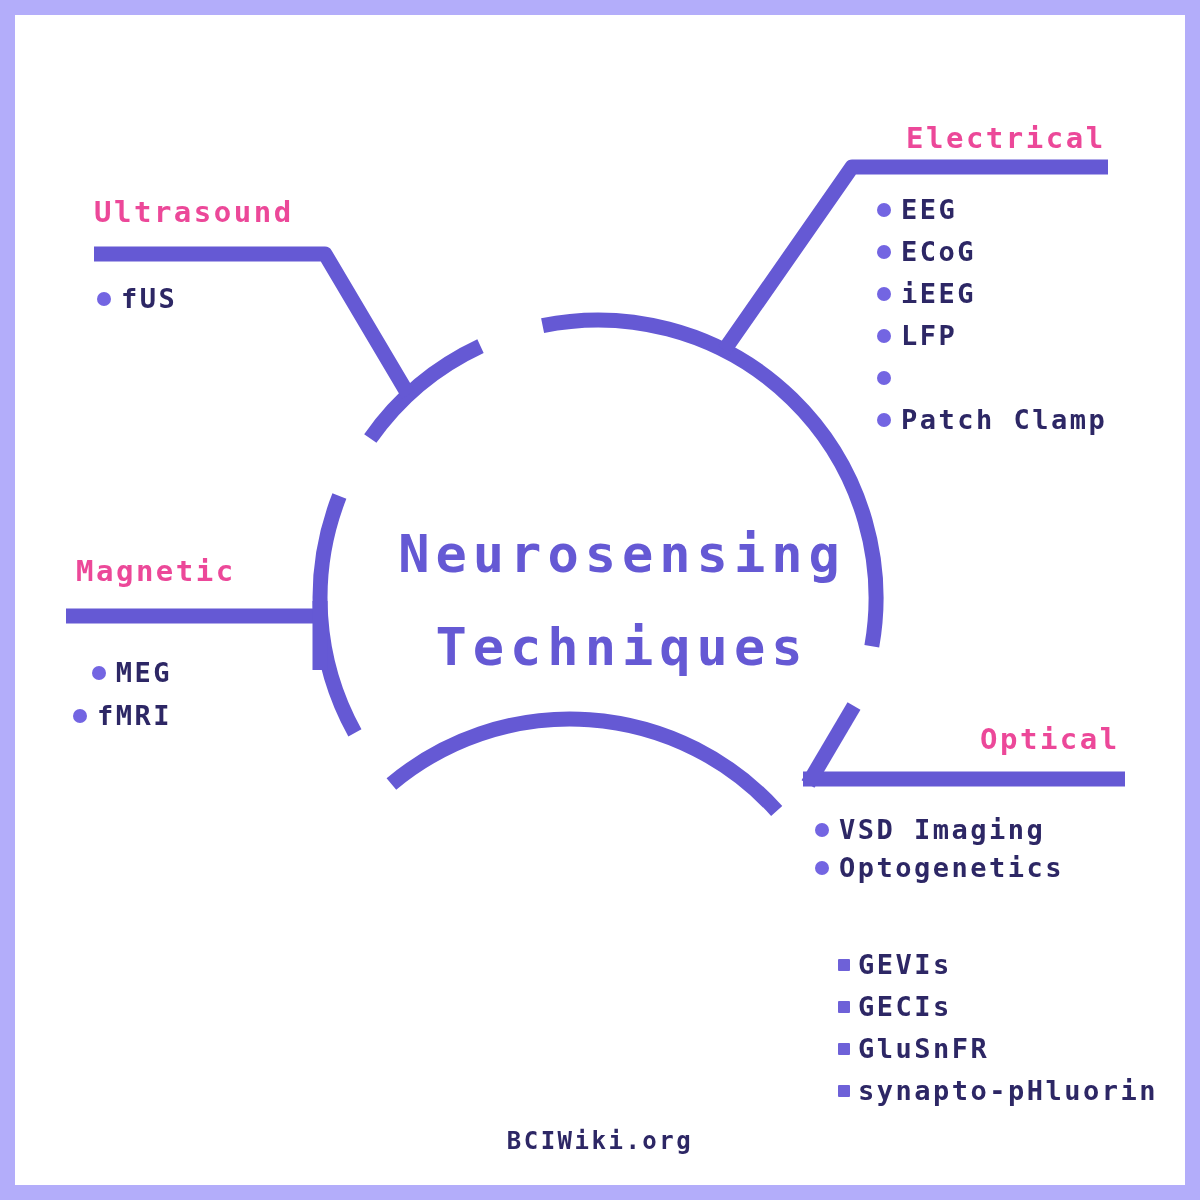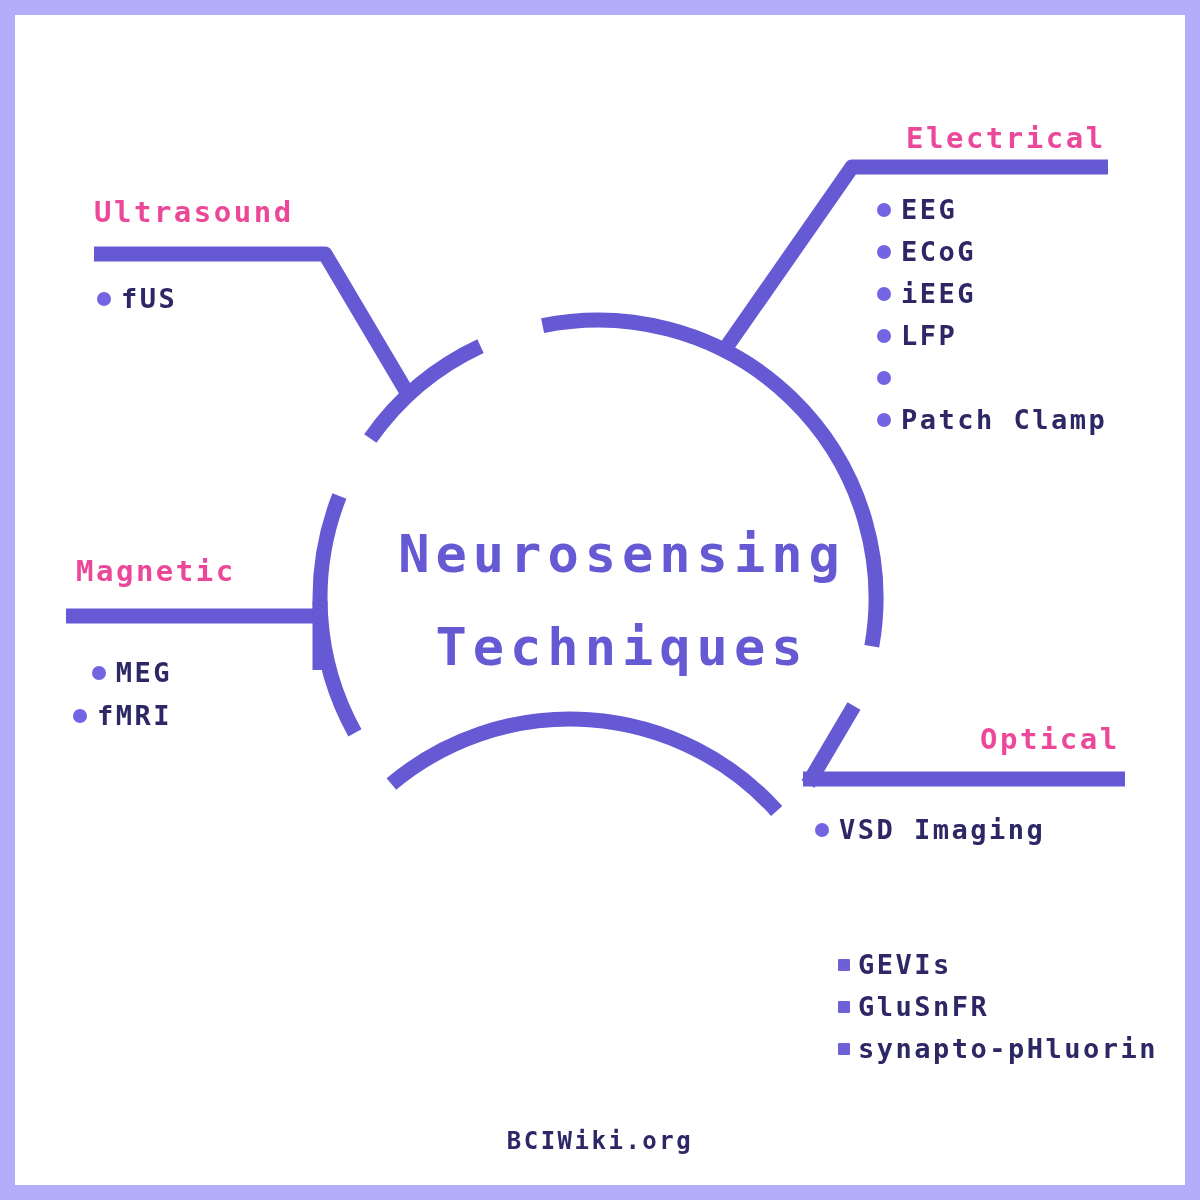--- a/index.html
+++ b/index.html
@@ -123,26 +123,34 @@
         <span class="dot"></span>
         <span class="label">fMRI</span>
       </div>
     </div>
 
     <div class="list l-optical">
       <div class="row">
         <span class="dot"></span>
         <span class="label">VSD Imaging</span>
       </div>
+      <div class="row">
+        <span class="dot"></span>
+        <span class="label">Optogenetics</span>
+      </div>
     </div>
 
     <div class="list l-optical-sub">
       <div class="row">
         <span class="sq"></span>
         <span class="label">GEVIs</span>
+      </div>
+      <div class="row">
+        <span class="sq"></span>
+        <span class="label">GECIs</span>
       </div>
       <div class="row">
         <span class="sq"></span>
         <span class="label">GluSnFR</span>
       </div>
       <div class="row">
         <span class="sq"></span>
         <span class="label">synapto-pHluorin</span>
       </div>
     </div>

